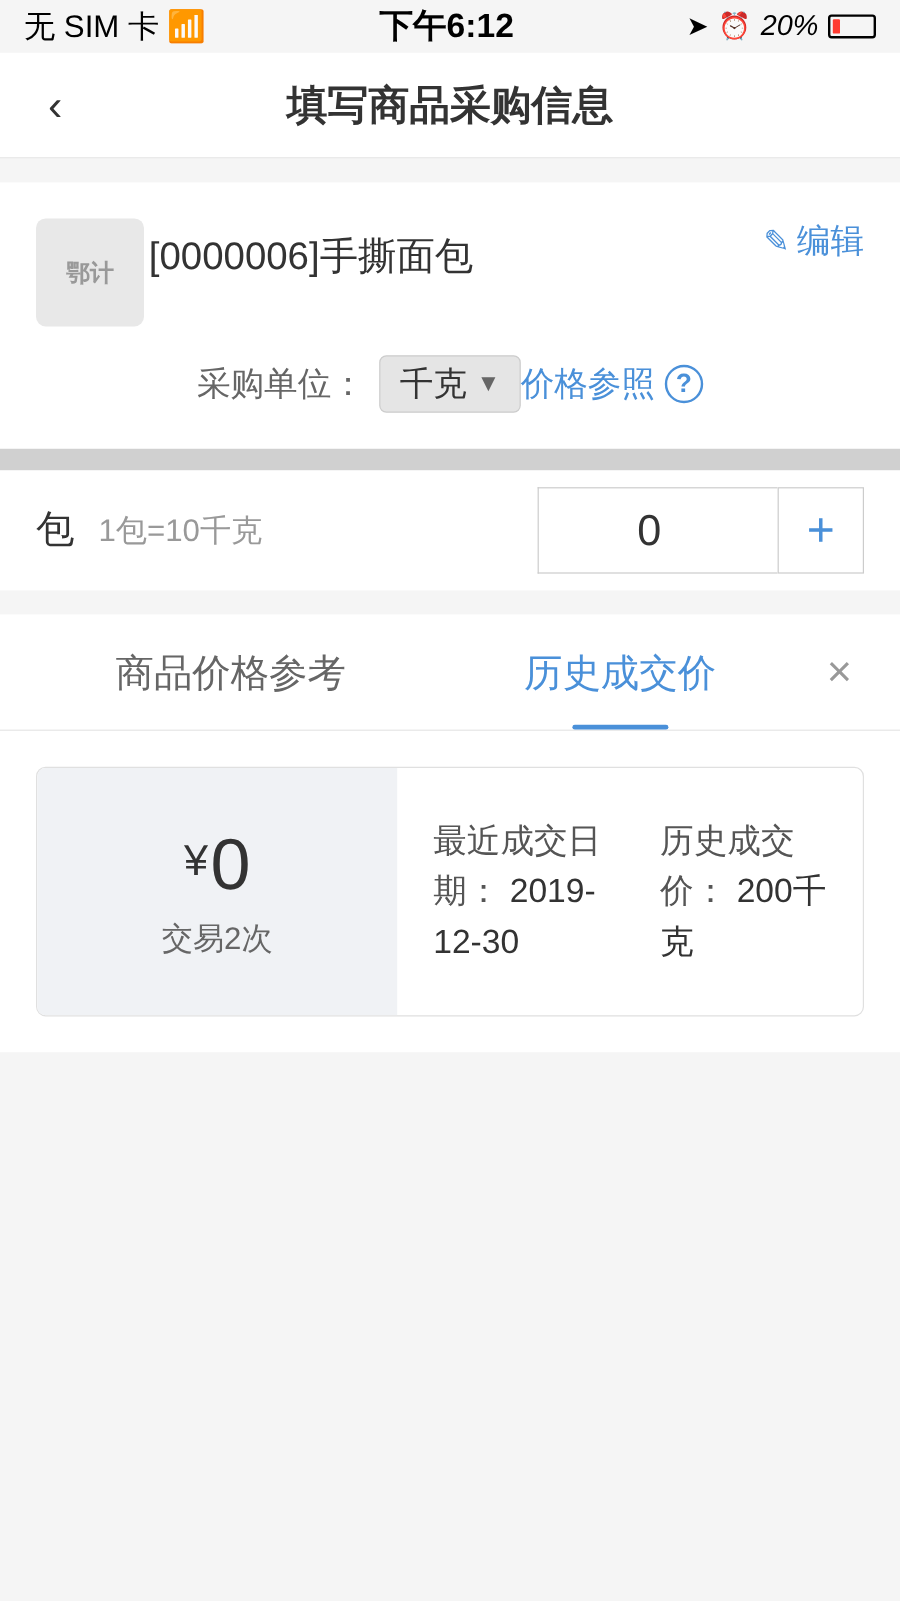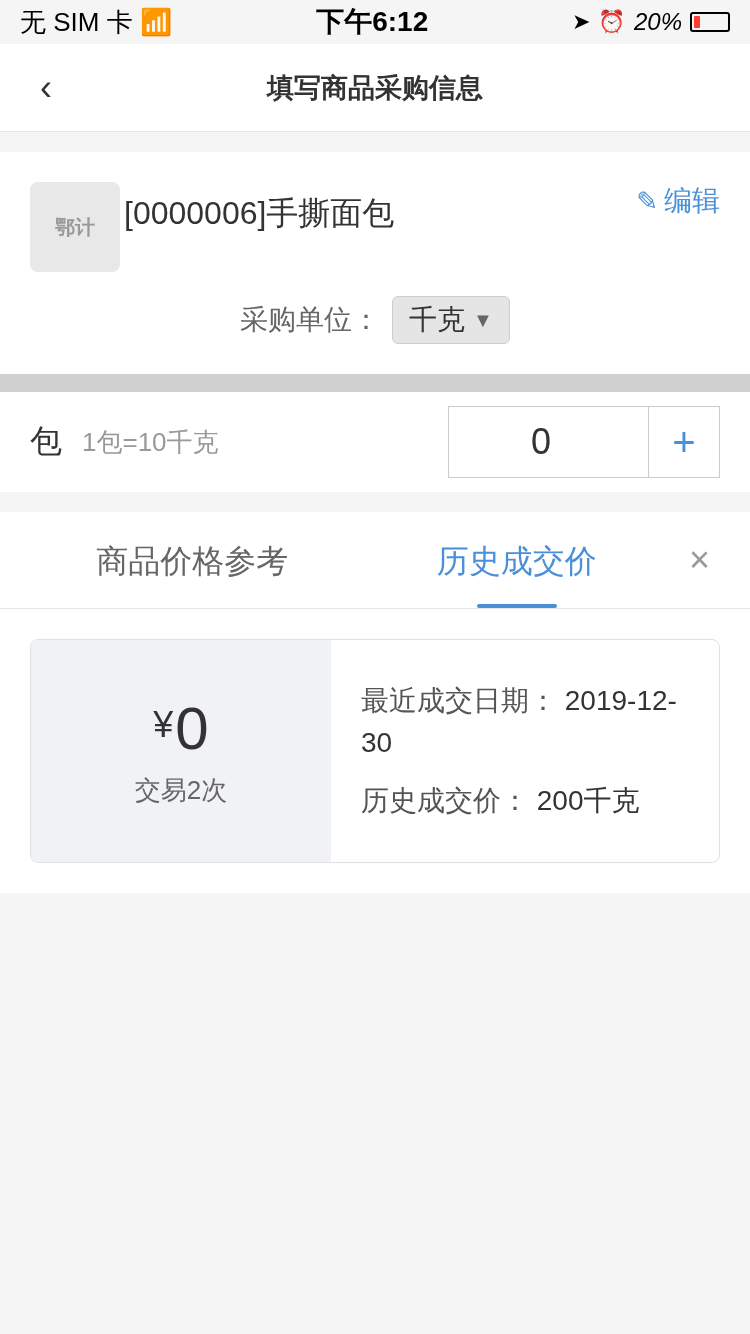--- a/index.html
+++ b/index.html
@@ -76,21 +76,21 @@
     .nav-back {
       font-size: 36px;
       color: #333;
       cursor: pointer;
       padding: 10px;
     }
     .nav-title {
       position: absolute;
       left: 50%;
       transform: translateX(-50%);
-      font-size: 27px;
+      font-size: 34px;
       font-weight: 600;
       color: #333;
     }
 
     
     .product-section {
       background: #fff;
       margin-top: 20px;
       padding: 30px 30px 30px 30px;
     }
@@ -326,21 +326,20 @@
     }
     .price-trades {
       font-size: 26px;
       color: #666;
       margin-top: 10px;
     }
     .price-card-right {
       flex: 1;
       padding: 40px 30px;
       display: flex;
-      flex-direction: column;
       gap: 16px;
     }
     .price-detail-row {
       font-size: 28px;
       color: #333;
       line-height: 1.5;
     }
     .price-detail-label {
       color: #555;
     }
@@ -393,20 +392,24 @@
     </div>
   </div>
 
   <div class="product-unit-row">
     <div style="display:flex; align-items:center; gap:12px;">
       <span class="unit-label">采购单位：</span>
       <div class="unit-select">
         <span>千克</span>
         <span class="unit-arrow">▼</span>
       </div>
+    </div>
+    <div class="price-ref">
+      <span>价格参照</span>
+      <div class="price-ref-icon">?</div>
     </div>
   </div>
 </div>
 
 <div class="section-divider"></div>
 
 <div class="quantity-row">
   <div class="quantity-unit-info">
     <span class="unit-badge">包</span>
     <span class="unit-conversion">1包=10千克</span>

